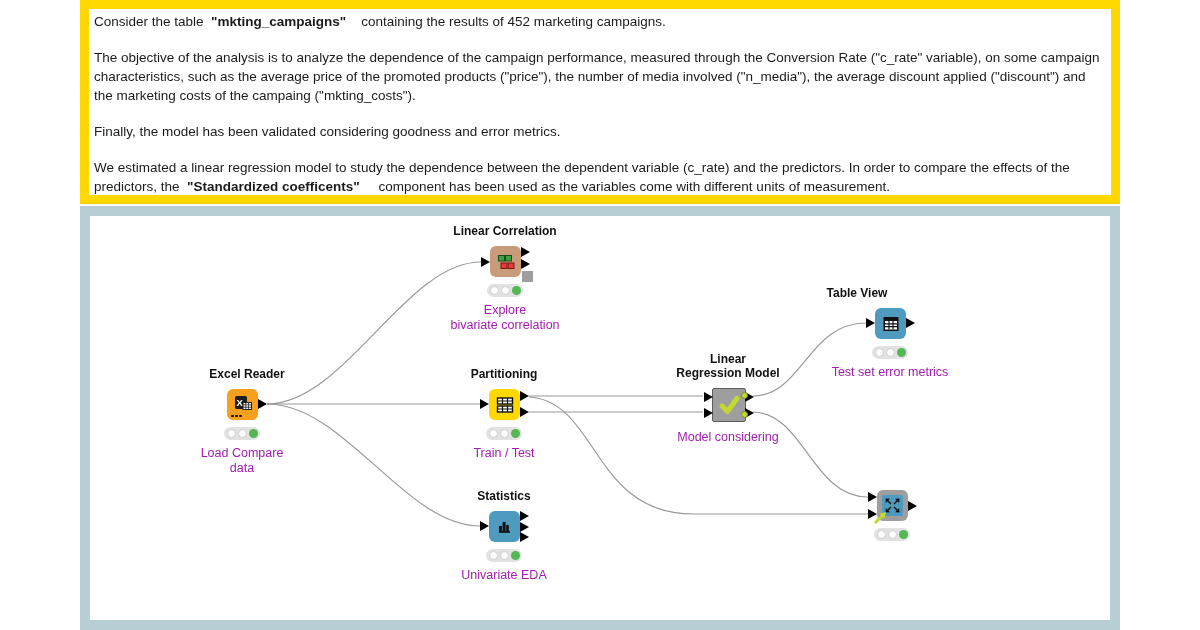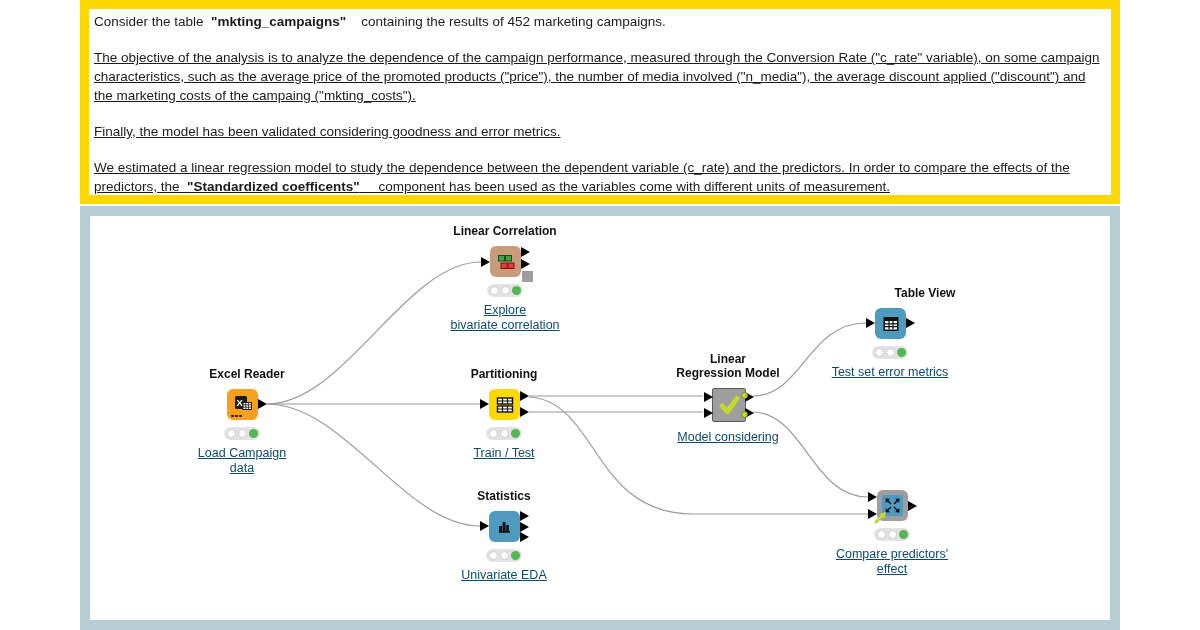--- a/index.html
+++ b/index.html
@@ -4,37 +4,37 @@
 <style>
   html,body{margin:0;padding:0;width:1200px;height:630px;background:#ffffff;overflow:hidden;
             font-family:"Liberation Sans", sans-serif;}
   #app{position:relative;width:1200px;height:630px;}
 
   
   .annotation{position:absolute;left:80px;top:0;width:1040px;height:204px;box-sizing:border-box;
               border:9px solid var(--annotation_border,#FFD800);background:#fff;
               padding:3px 10px 0 5px;color:#1b1b1b;font-size:13.5px;line-height:19px;z-index:1;}
   .annotation p{margin:0;}
-  .annotation p + p{margin-top:17px;text-decoration:underline;}
+  .annotation p + p{margin-top:17px;}
   .annotation b{font-weight:bold;}
 
   
   .canvas{position:absolute;left:80px;top:206px;width:1040px;height:424px;box-sizing:border-box;
           border:10px solid var(--canvas_border,#B7CED4);background:#fff;z-index:1;}
 
   #wires{position:absolute;left:0;top:0;width:1200px;height:630px;z-index:2;pointer-events:none;}
   #wires path{fill:none;stroke:var(--wire_gray,#999);stroke-width:1.2;pointer-events:stroke;}
 
   
   .node{position:absolute;width:31px;height:31px;border-radius:6px;z-index:3;
         display:flex;align-items:center;justify-content:center;}
   .node-title{position:absolute;width:170px;text-align:center;font-weight:bold;font-size:12px;
               line-height:14px;color:#111;white-space:pre-line;z-index:3;}
   .node-caption{position:absolute;width:150px;text-align:center;font-size:12.5px;line-height:15px;
-                color:#0c4a6e;white-space:pre-line;z-index:3;text-decoration:underline;}
+                color:#a21caf;white-space:pre-line;z-index:3;}
   .traffic{position:absolute;width:36px;height:13px;border-radius:7px;background:#e2e2e2;z-index:3;
            display:flex;align-items:center;justify-content:center;gap:2px;}
   .dot{width:9px;height:9px;border-radius:50%;}
   .dot.off{background:#fdfdfd;border:1px solid #cfcfcf;box-sizing:border-box;}
   .dot.on{background:var(--traffic_green,#53B853);}
 
   .p-in,.p-out{position:absolute;width:0;height:0;border-top:5px solid transparent;
                border-bottom:5px solid transparent;border-left:9px solid #000;}
   .p-in{left:-9px;}
   .p-out{right:-9px;}
@@ -85,21 +85,21 @@
         <i></i>
         <i></i>
       </span>
     <span class="p-out" style="top:10px"></span>
   </div>
   <div class="traffic" style="left:224px;top:427px">
     <span class="dot off"></span>
       <span class="dot off"></span>
       <span class="dot on"></span>
   </div>
-  <div class="node-caption" style="left:167px;top:446px">Load Campaign
+  <div class="node-caption" style="left:167px;top:446px">Load Compare
 data</div>
 
   <div class="node-title" style="left:420px;bottom:392px">Linear Correlation</div>
   <div class="node" style="left:490px;top:246px;background:var(--correlation_tan,#C89B7B)">
     <svg width="20" height="20" viewBox="0 0 20 20">
       <g stroke="#17501f" stroke-width="1">
         <rect x="2.5" y="3.5" width="6" height="5.5" fill="#3fa045"></rect>
         <rect x="9.5" y="3.5" width="6" height="5.5" fill="#3fa045"></rect>
       </g>
       <g stroke="#7c1212" stroke-width="1">
@@ -167,21 +167,21 @@
     </svg>
     <span class="p-in" style="top:3px"></span>
     <span class="p-in" style="top:19px"></span>
     <span class="p-out" style="top:3px"></span>
     <span class="p-out" style="top:19px"></span>
     <span class="c-dot" style="top:3px"></span>
     <span class="c-dot" style="bottom:3px"></span>
   </div>
   <div class="node-caption" style="left:653px;top:430px">Model considering</div>
 
-  <div class="node-title" style="left:840px;bottom:330px">Table View</div>
+  <div class="node-title" style="left:772px;bottom:330px">Table View</div>
   <div class="node" style="left:875px;top:308px;background:var(--statistics_blue,#4E9BBF)">
     <svg width="20" height="20" viewBox="0 0 20 20">
       <rect x="2.5" y="3" width="15" height="14" fill="#111"></rect>
       <rect x="4" y="7" width="12" height="8.5" fill="#fff"></rect>
       <path d="M4 9.8 h12 M4 12.6 h12 M8 7 v8.5 M12 7 v8.5" stroke="#111" stroke-width="1.2" fill="none"></path>
     </svg>
     <span class="p-in" style="top:10px"></span>
     <span class="p-out" style="top:10px"></span>
   </div>
   <div class="traffic" style="left:872px;top:346px">
@@ -213,16 +213,14 @@
     </svg>
     <span class="p-in" style="top:2px"></span>
     <span class="p-in" style="top:19px"></span>
     <span class="p-out" style="top:11px"></span>
   </div>
   <div class="traffic" style="left:874px;top:528px">
     <span class="dot off"></span>
       <span class="dot off"></span>
       <span class="dot on"></span>
   </div>
-  <div class="node-caption" style="left:817px;top:547px">Compare predictors'
-effect</div>
 
 </div>
 
 </body></html>

